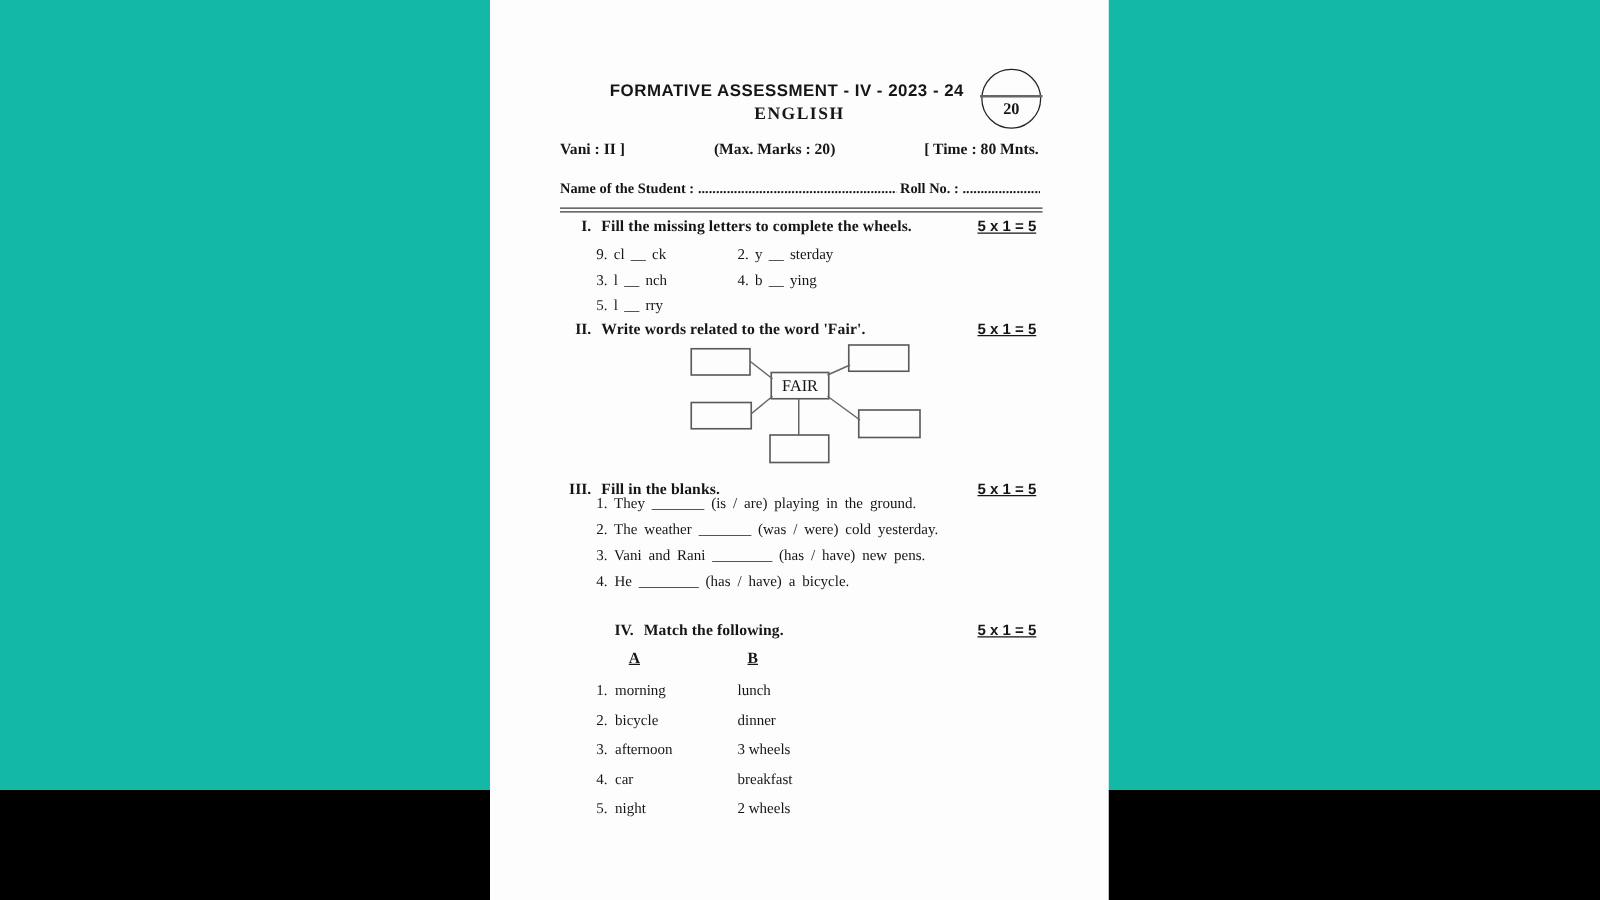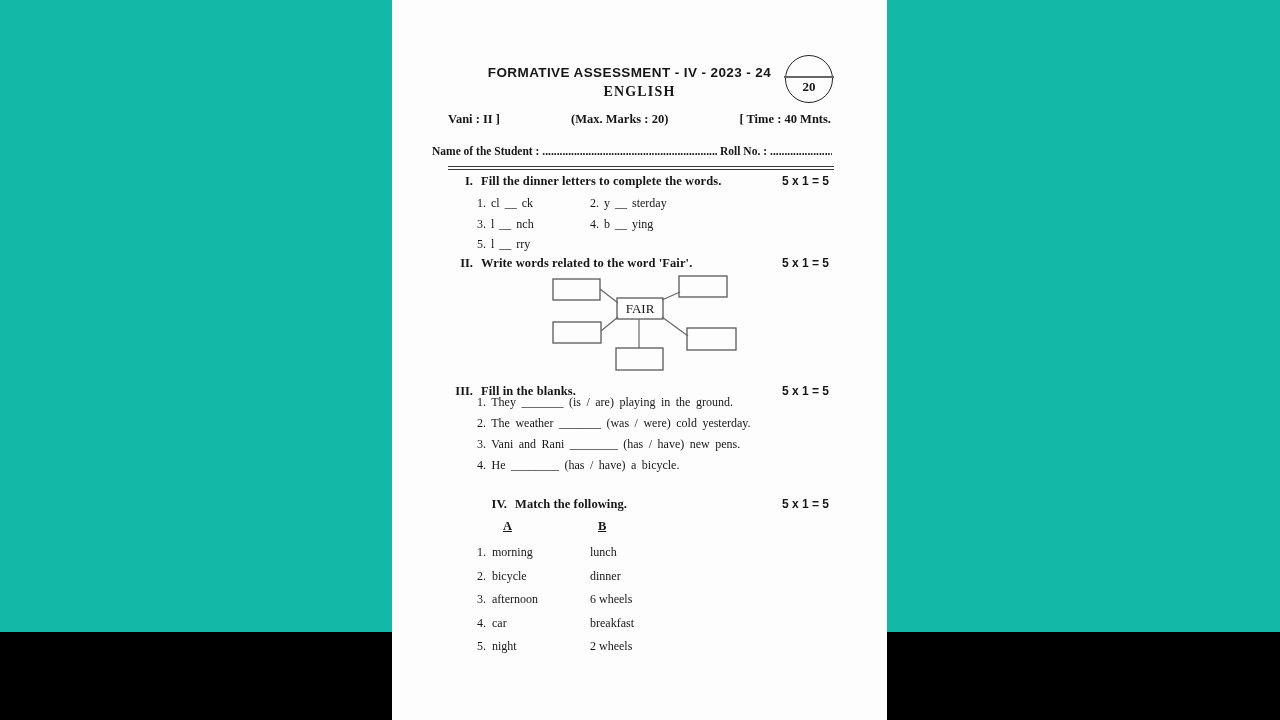--- a/index.html
+++ b/index.html
@@ -34,36 +34,36 @@
   .marks-circle .total {
     position:absolute; top:23px; left:0; width:100%; text-align:center;
     font-weight:bold; font-size:13px;font-family:Liberation Serif, serif;
   }
   .class-row {
     top:112px; left:56px; right:56px;
     display:flex; justify-content:space-between;
     font-weight:bold; font-size:12.5px;
   }
   .name-row {
-    top:145px; left:40px; right:55px;
+    top:145px; left:56px; right:55px;
     display:flex; align-items:flex-end;
     font-weight:bold; font-size:11.5px; white-space:nowrap;
   }
   .name-row .dots1 { flex:1; overflow:hidden; margin:0 3px; }
   .name-row .dots2 { width:62px; overflow:hidden; margin-left:3px; }
   .double-rule {
     top:166px; left:56px; width:386px; height:4px;
     border-top:1.7px solid #3a3a3a; border-bottom:1.2px solid #3a3a3a;
   }
 
   
   .sec-head { left:0; right:58px; display:flex; align-items:baseline; }
   .sec-num { width:81px; text-align:right; font-weight:bold; font-size:12.5px; }
   .sec-title { margin-left:8px; flex:1; font-weight:bold; font-size:12.5px; letter-spacing:0.1px; }
-  .sec-marks { font-family:"Liberation Sans", sans-serif; font-weight:bold; font-size:12px; white-space:nowrap; }
+  .sec-marks { font-family:"Liberation Sans", sans-serif; font-weight:bold; font-size:12px; white-space:nowrap;text-decoration:underline; }
 
   .sec1-items {
     top:193px; left:85px; width:330px;
     display:grid; grid-template-columns:113px auto;
     font-size:12px; line-height:20.6px; word-spacing:2px;
   }
   .sec3-items {
     top:392px; left:85px; width:370px;
     font-size:12px; line-height:20.9px; word-spacing:2.5px;
   }
@@ -85,39 +85,39 @@
     <div class="abs title-sub">ENGLISH</div>
 
     <div class="abs marks-circle">
       <div class="mid-line"></div>
       <div class="total">20</div>
     </div>
 
     <div class="abs class-row">
       <span>Vani : II ]</span>
       <span>(Max. Marks : 20)</span>
-      <span>[ Time : 40 Mnts.</span>
+      <span>[ Time : 80 Mnts.</span>
     </div>
 
     <div class="abs name-row">
       <span>Name of the Student :</span>
       <span class="dots1">..............................................................................................</span>
       <span>Roll No. :</span>
       <span class="dots2">........................</span>
     </div>
 
     <div class="abs double-rule"></div>
 
     <div class="abs sec-head" style="top:174px;">
       <span class="sec-num">I.</span>
-      <span class="sec-title">Fill the dinner letters to complete the words.</span>
+      <span class="sec-title">Fill the missing letters to complete the wheels.</span>
       <span class="sec-marks">5 x 1 = 5</span>
     </div>
     <div class="abs sec1-items">
-      <span>1.  cl __ ck</span>
+      <span>9.  cl __ ck</span>
       <span>2.  y __ sterday</span>
       <span>3.  l __ nch</span>
       <span>4.  b __ ying</span>
       <span>5.  l __ rry</span>
     </div>
 
     <div class="abs sec-head" style="top:256px;">
       <span class="sec-num">II.</span>
       <span class="sec-title">Write words related to the word 'Fair'.</span>
       <span class="sec-marks">5 x 1 = 5</span>
@@ -168,21 +168,21 @@
         <span>lunch</span>
       </div>
       <div class="match-row">
         <span>2.</span>
         <span>bicycle</span>
         <span>dinner</span>
       </div>
       <div class="match-row">
         <span>3.</span>
         <span>afternoon</span>
-        <span>6 wheels</span>
+        <span>3 wheels</span>
       </div>
       <div class="match-row">
         <span>4.</span>
         <span>car</span>
         <span>breakfast</span>
       </div>
       <div class="match-row">
         <span>5.</span>
         <span>night</span>
         <span>2 wheels</span>

